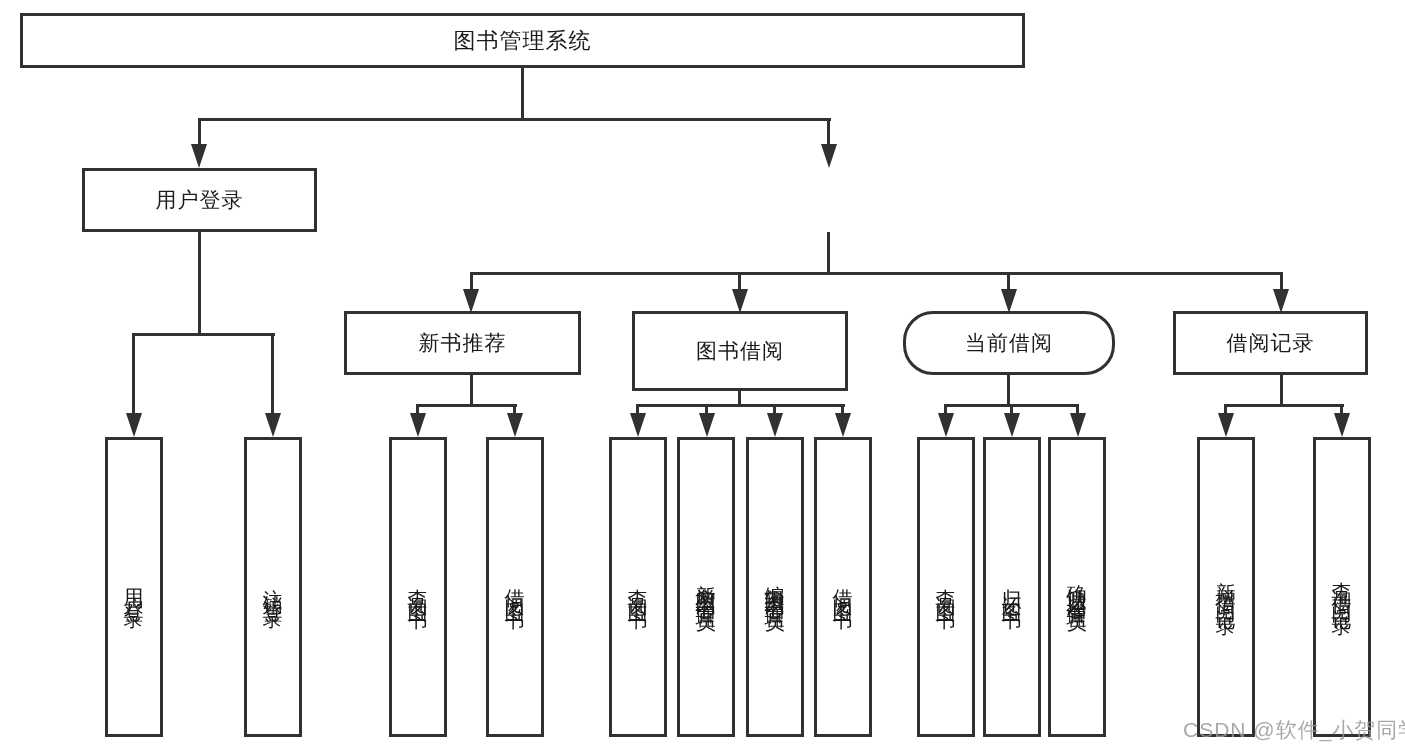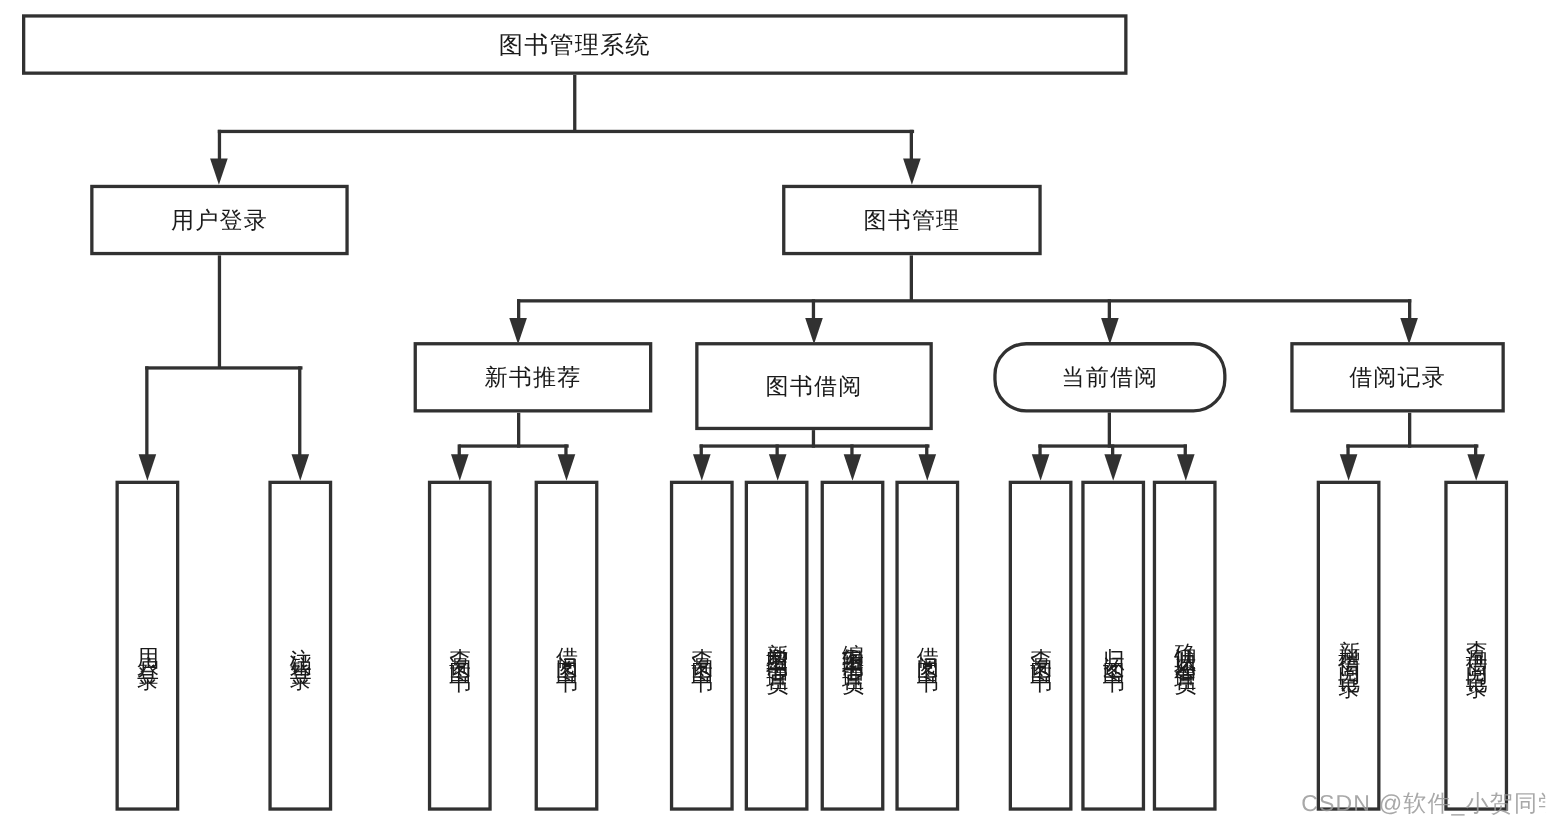--- a/index.html
+++ b/index.html
@@ -64,41 +64,40 @@
   <div class="box root-box" style="left:20px; top:13px; width:1005px; height:55px;">图书管理系统</div>
 
   <div class="vline" style="left:521px; top:68px; height:52px;"></div>
   <div class="hline" style="left:198px; top:118px; width:633px;"></div>
   <div class="vline" style="left:198px; top:118px; height:28px;"></div>
   <div class="vline" style="left:827px; top:118px; height:28px;"></div>
   <div class="arrow" style="left:191px; top:144px;"></div>
   <div class="arrow" style="left:821px; top:144px;"></div>
 
   <div class="box" style="left:82px; top:168px; width:235px; height:64px;">用户登录</div>
-  <div class="box" style="left:711px; top:168px; width:236px; height:64px;">图书管理</div>
 
   <div class="vline" style="left:198px; top:232px; height:103px;"></div>
   <div class="hline" style="left:132px; top:333px; width:143px;"></div>
   <div class="vline" style="left:132px; top:333px; height:82px;"></div>
   <div class="vline" style="left:271px; top:333px; height:82px;"></div>
   <div class="arrow" style="left:126px; top:413px;"></div>
   <div class="arrow" style="left:265px; top:413px;"></div>
 
   <div class="vline" style="left:827px; top:232px; height:42px;"></div>
   <div class="hline" style="left:470px; top:272px; width:813px;"></div>
   <div class="vline" style="left:470px;  top:272px; height:20px;"></div>
   <div class="vline" style="left:738px;  top:272px; height:20px;"></div>
   <div class="vline" style="left:1007px; top:272px; height:20px;"></div>
   <div class="vline" style="left:1280px; top:272px; height:20px;"></div>
   <div class="arrow" style="left:463px;  top:289px;"></div>
   <div class="arrow" style="left:732px;  top:289px;"></div>
   <div class="arrow" style="left:1001px; top:289px;"></div>
   <div class="arrow" style="left:1273px; top:289px;"></div>
 
-  <div class="box" style="left:376px; top:311px; width:217px; height:64px;">新书推荐</div>
+  <div class="box" style="left:344px; top:311px; width:237px; height:64px;">新书推荐</div>
   <div class="box" style="left:632px; top:311px; width:216px; height:80px;">图书借阅</div>
   <div class="box" style="left:903px; top:311px; width:212px; height:64px;border-radius:30px;">当前借阅</div>
   <div class="box" style="left:1173px; top:311px; width:195px; height:64px;">借阅记录</div>
 
   <div class="vline" style="left:470px; top:375px; height:32px;"></div>
   <div class="hline" style="left:417px; top:404px; width:100px;"></div>
   <div class="vline" style="left:416px; top:404px; height:12px;"></div>
   <div class="vline" style="left:513px; top:404px; height:12px;"></div>
   <div class="arrow" style="left:410px; top:413px;"></div>
   <div class="arrow" style="left:507px; top:413px;"></div>

